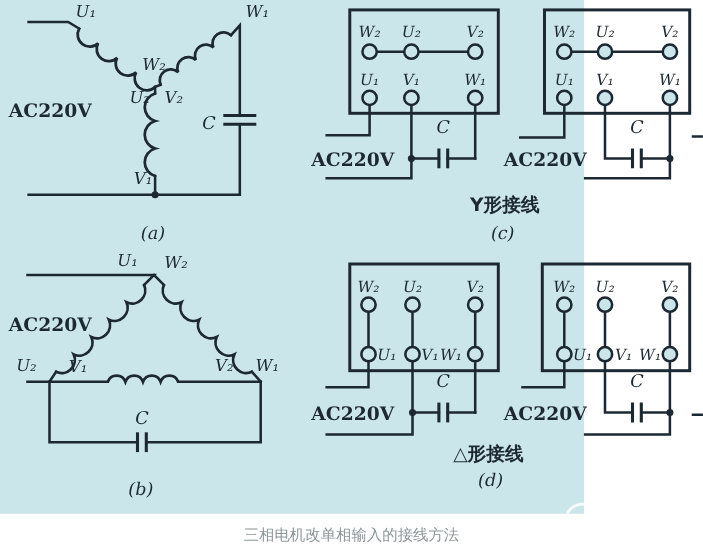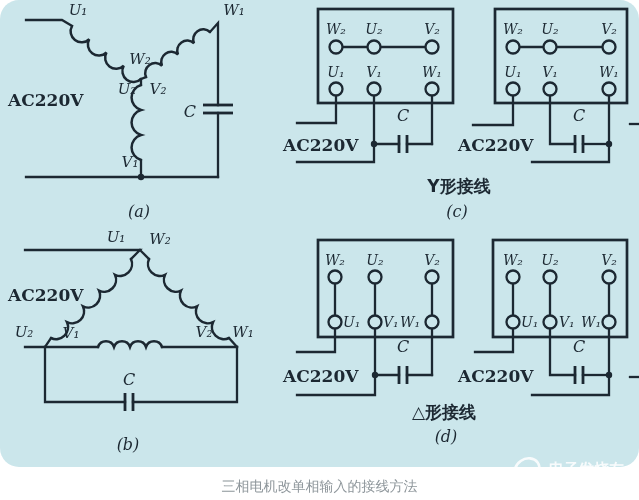--- a/index.html
+++ b/index.html
@@ -5,21 +5,21 @@
   :root{
     --color-background:#cbe6eb;
     --color-ink:#1c2832;
     --color-caption-text:#8e969b;
     --color-caption-bg:#ffffff;
     --color-watermark:#ffffff;
   }
   *{margin:0;padding:0;box-sizing:border-box;}
   body{font-family:"Liberation Sans",sans-serif;background:#ffffff;}
   .stage{position:relative;width:639px;height:500px;overflow:hidden;background:var(--color-caption-bg);}
-  .blue-panel{position:absolute;left:0;top:0;width:639px;height:467px;background:var(--color-background);border-radius:19px;}
+  .blue-panel{position:absolute;left:0;top:0;width:531px;height:467px;background:var(--color-background);}
   svg text{fill:var(--color-ink);}
   .wire{stroke:var(--color-ink);stroke-width:2.3;fill:none;stroke-linecap:square;}
   .coil{stroke:var(--color-ink);stroke-width:2.5;fill:none;stroke-linecap:round;}
   .plate{stroke:var(--color-ink);stroke-width:2.8;fill:none;stroke-linecap:butt;}
   .boxline{stroke:var(--color-ink);stroke-width:2.7;fill:none;}
   .term{stroke:var(--color-ink);stroke-width:2.3;fill:var(--color-background);}
   .dot{fill:var(--color-ink);stroke:none;}
   .lbl{font:italic 15px "DejaVu Serif","DejaVu Sans",serif;}
   .lbl-s{font:italic 14px "DejaVu Serif","DejaVu Sans",serif;}
   .src{font:600 17px "DejaVu Serif","Liberation Serif",serif;}

